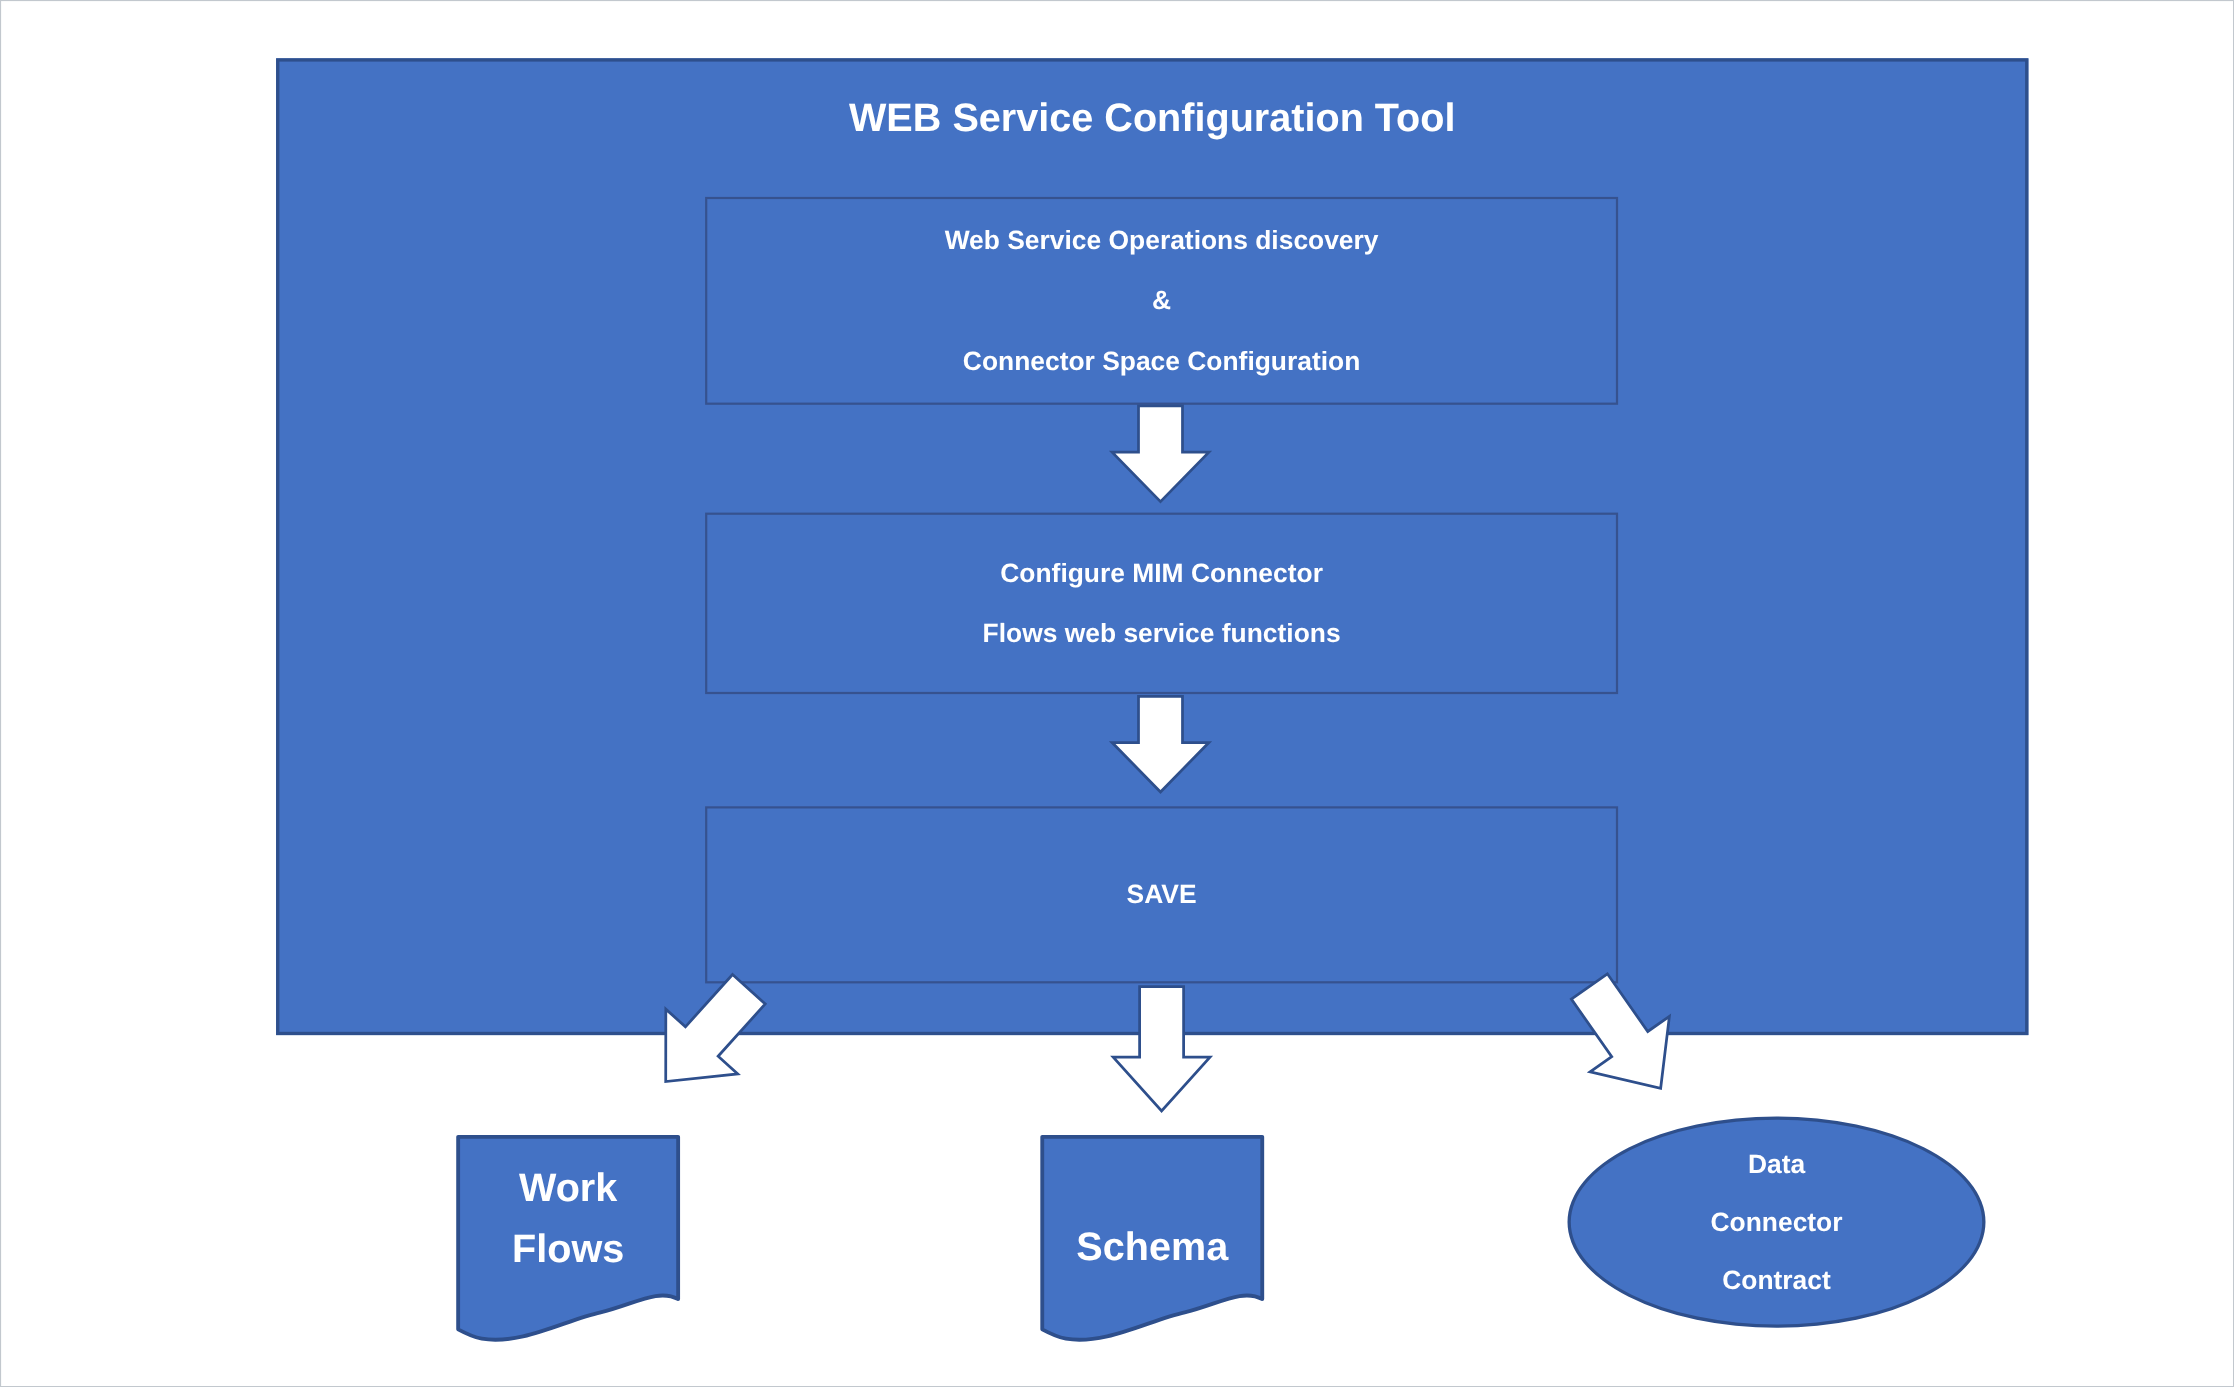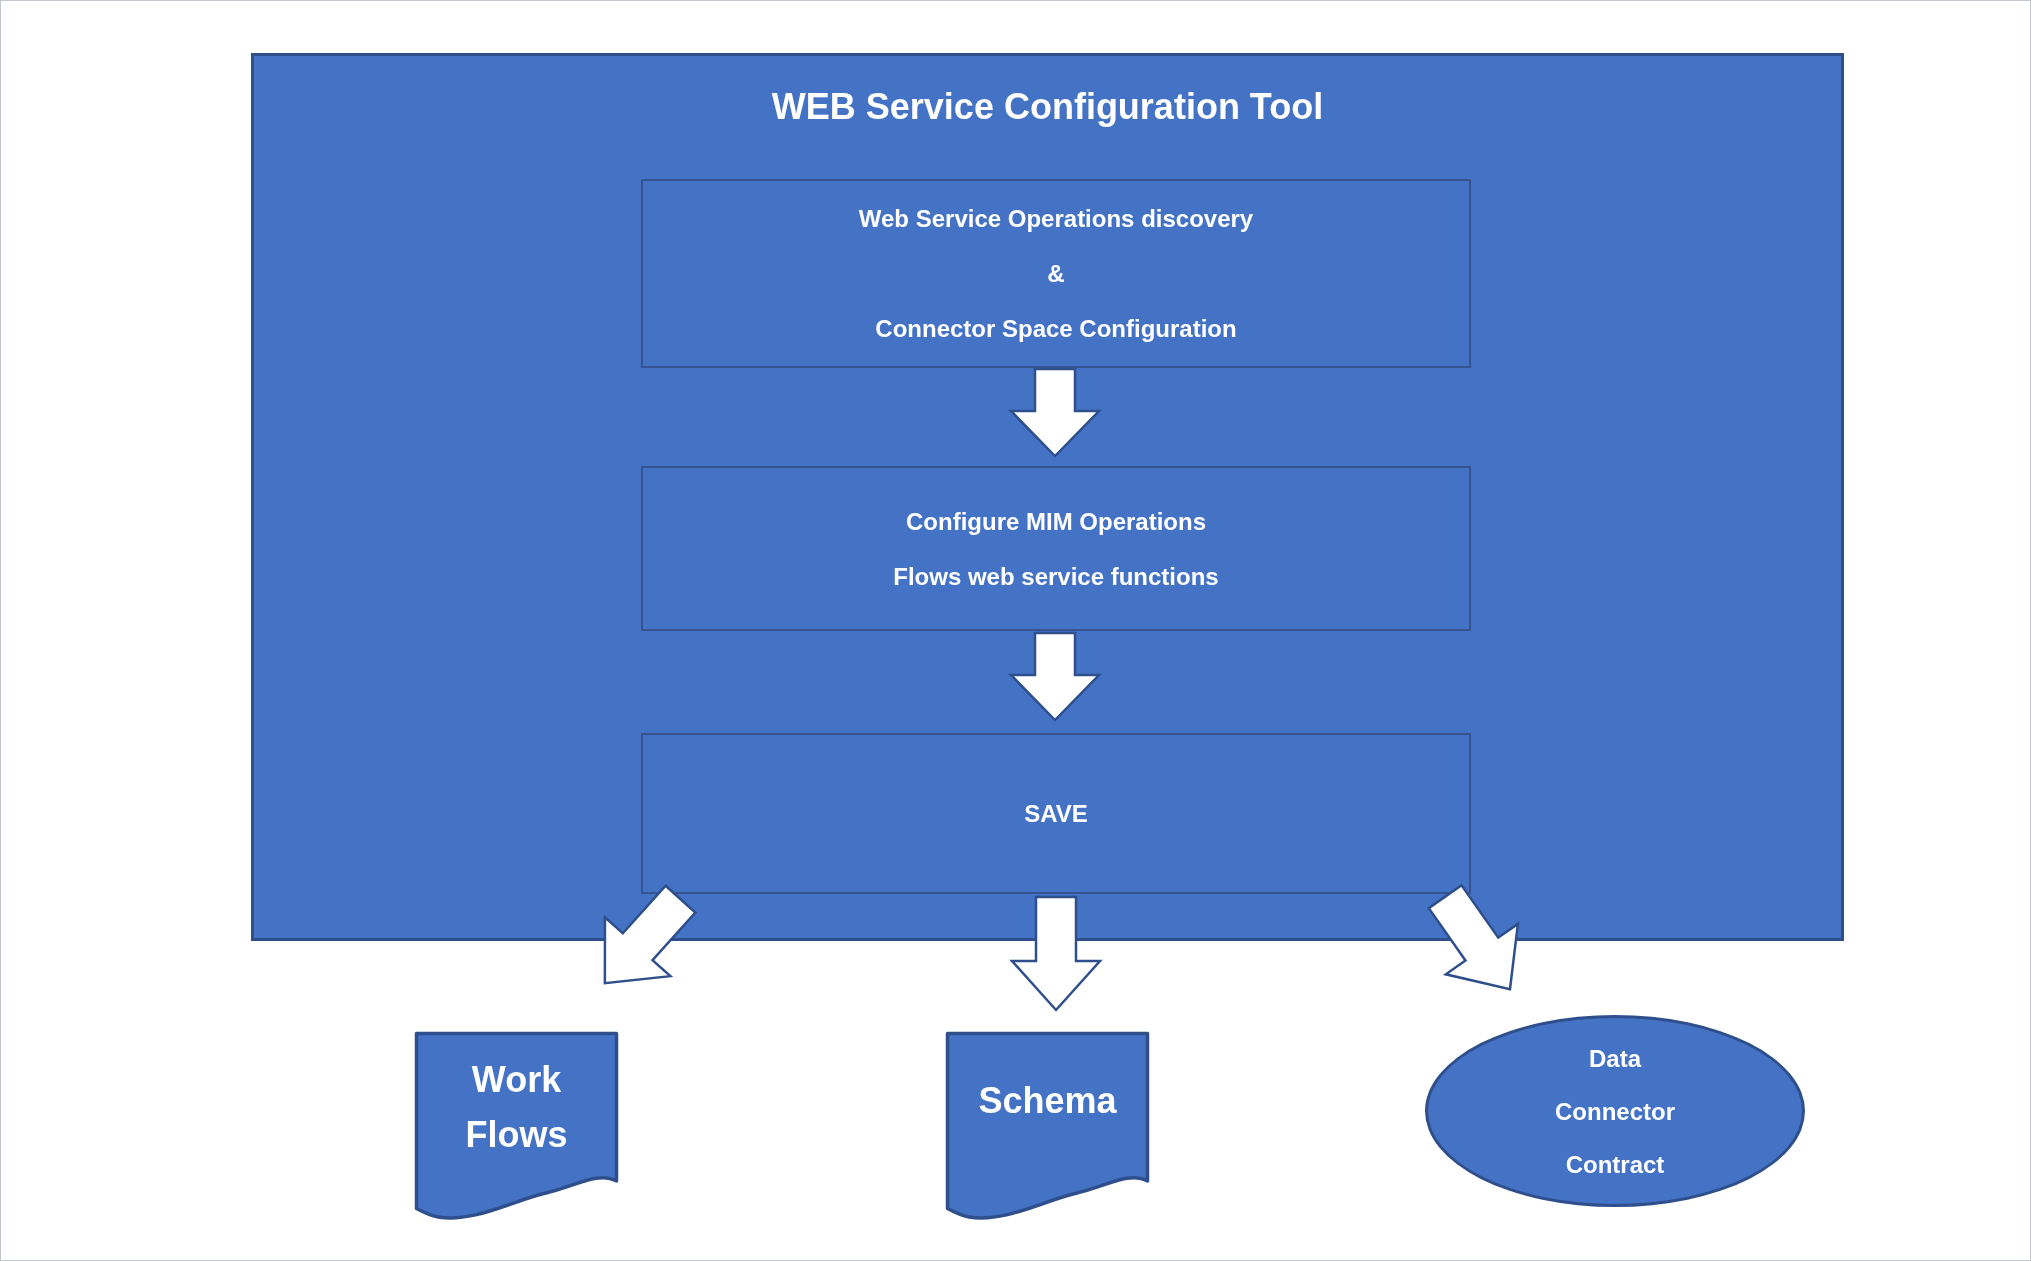--- a/index.html
+++ b/index.html
@@ -82,21 +82,21 @@
   .doc-label {
     position: absolute;
     left: 0; top: 0;
     width: 205px;
     text-align: center;
     color: var(--text-color);
     font-size: 36px;
     line-height: 55px;
   }
   .label-workflows { padding-top: 21px; }
-  .label-schema   { padding-top: 42px; }
+  .label-schema   { padding-top: 42px; margin-top: 32px; }
   .ellipse-shape {
     position: absolute;
     left: 1424px; top: 1014px;
     width: 380px; height: 192px;
     background: var(--fill-blue);
     border: 3.5px solid var(--line-dark);
     border-radius: 50%;
     display: flex;
     flex-direction: column;
     align-items: center;
@@ -123,21 +123,21 @@
     <span>Connector Space Configuration</span>
   </div>
 
   <div class="arrow-wrap" style="left:1006px; top:366px;">
     <svg width="96" height="92" viewBox="0 0 96 92">
       <polygon class="arrow-shape" points="28,2 68,2 68,44 92,44 48,89 4,44 28,44"></polygon>
     </svg>
   </div>
 
   <div class="step-box box-configure">
-    <span>Configure MIM Operations</span>
+    <span>Configure MIM Connector</span>
     <span>Flows web service functions</span>
   </div>
 
   <div class="arrow-wrap" style="left:1006px; top:630px;">
     <svg width="96" height="92" viewBox="0 0 96 92">
       <polygon class="arrow-shape" points="28,2 68,2 68,44 92,44 48,89 4,44 28,44"></polygon>
     </svg>
   </div>
 
   <div class="step-box box-save">

